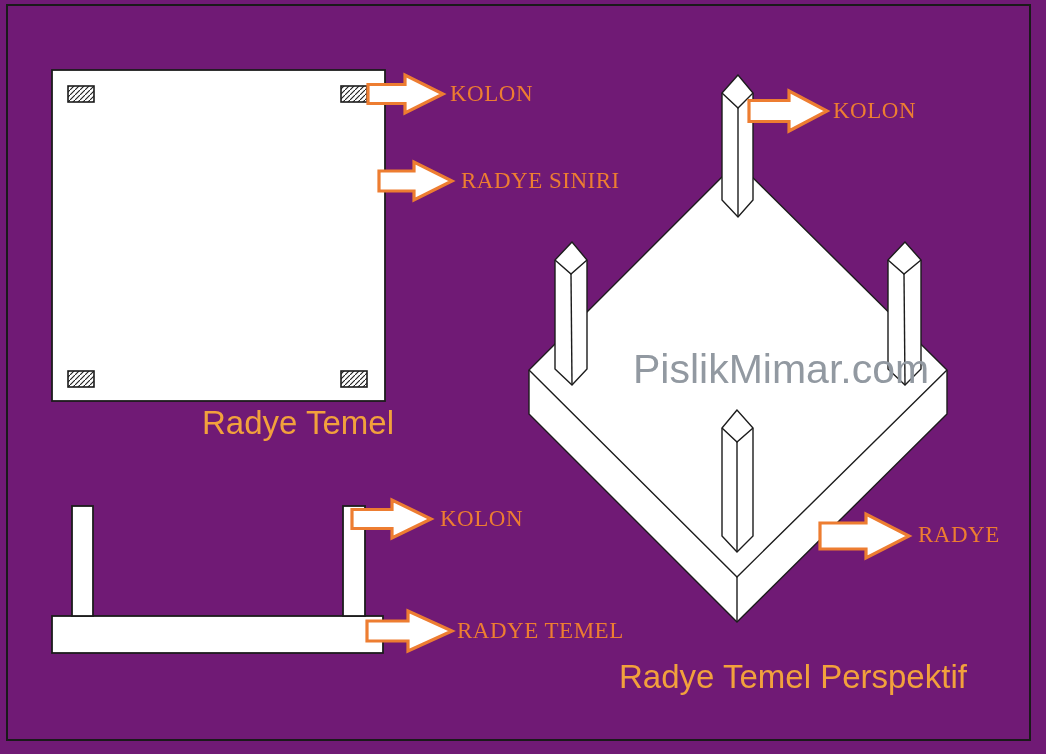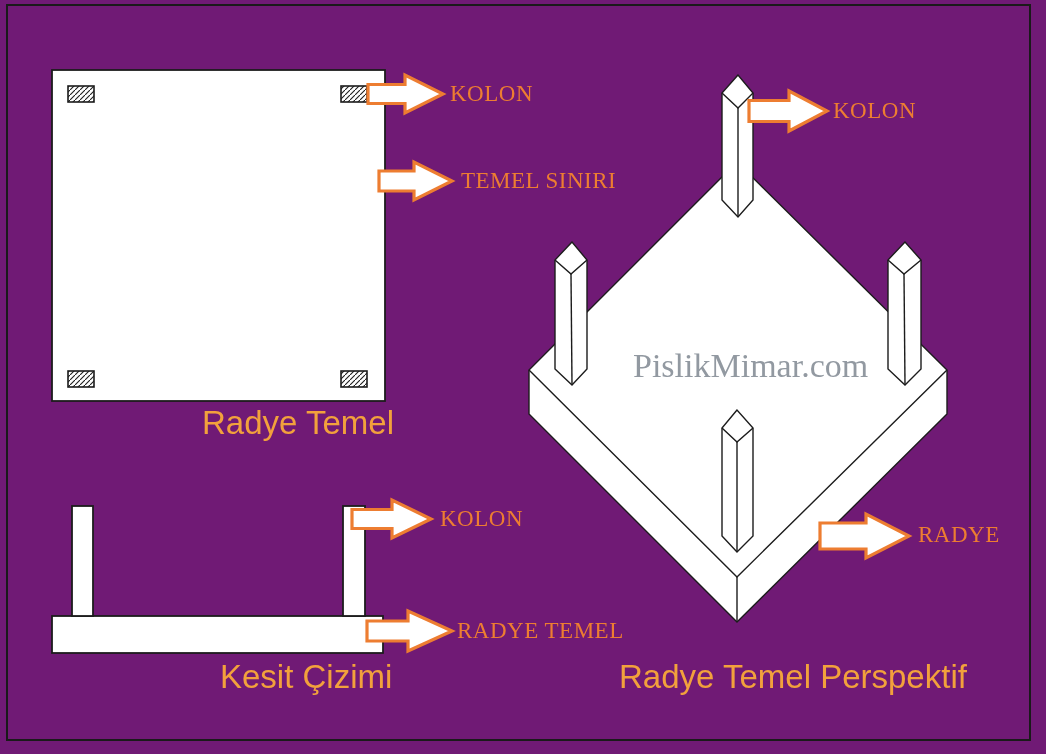--- a/index.html
+++ b/index.html
@@ -21,22 +21,22 @@
   .callout {
     position:absolute; font-family:"Liberation Serif", serif;
     font-size:23px; line-height:1; color:#ED7D31; white-space:nowrap;
     letter-spacing:0.5px;
   }
   .title {
     position:absolute; font-family:"Liberation Sans", sans-serif;
     font-size:33px; line-height:1; color:#F2A13C; white-space:nowrap;
   }
   .watermark {
-    position:absolute; font-family:Liberation Serif, serif;
-    font-size:34px; line-height:1; color:#9299A1; white-space:nowrap;
+    position:absolute; font-family:Liberation Sans, sans-serif;
+    font-size:41px; line-height:1; color:#9299A1; white-space:nowrap;
   }
 </style>
 </head>
 <body>
 
 <div class="canvas">
 
   <div class="frame"></div>
 
   <svg class="linework" viewBox="0 0 1046 754">
@@ -95,25 +95,24 @@
       <polygon class="arrow" points="368,84.5 405,84.5 405,75 443,94 405,113 405,103.5 368,103.5"></polygon>
       <polygon class="arrow" points="379,171 414,171 414,162 452,181 414,200 414,191 379,191"></polygon>
       <polygon class="arrow" points="352,509.5 392,509.5 392,500 431,519 392,538 392,528.5 352,528.5"></polygon>
       <polygon class="arrow" points="367,621 408,621 408,611 452,631 408,651 408,641 367,641"></polygon>
       <polygon class="arrow" points="749,100.5 789,100.5 789,91 827,111 789,131 789,121.5 749,121.5"></polygon>
       <polygon class="arrow" points="820,523 866,523 866,514 909,536 866,558 866,549 820,549"></polygon>
     </g>
   </svg>
 
   <span class="callout" style="left:450px; top:82px;">KOLON</span>
-  <span class="callout" style="left:461px; top:169px;">TEMEL SINIRI</span>
+  <span class="callout" style="left:461px; top:169px;">RADYE SINIRI</span>
   <span class="callout" style="left:440px; top:507px;">KOLON</span>
   <span class="callout" style="left:457px; top:619px;">RADYE TEMEL</span>
   <span class="callout" style="left:833px; top:99px;">KOLON</span>
   <span class="callout" style="left:918px; top:523px;">RADYE</span>
 
   <span class="title" style="left:202px; top:406px;">Radye Temel</span>
-  <span class="title" style="left:220px; top:660px;">Kesit Çizimi</span>
   <span class="title" style="left:619px; top:660px;">Radye Temel Perspektif</span>
 
   <span class="watermark" style="left:633px; top:349px;">PislikMimar.com</span>
 
 </div>
 
 </body></html>

